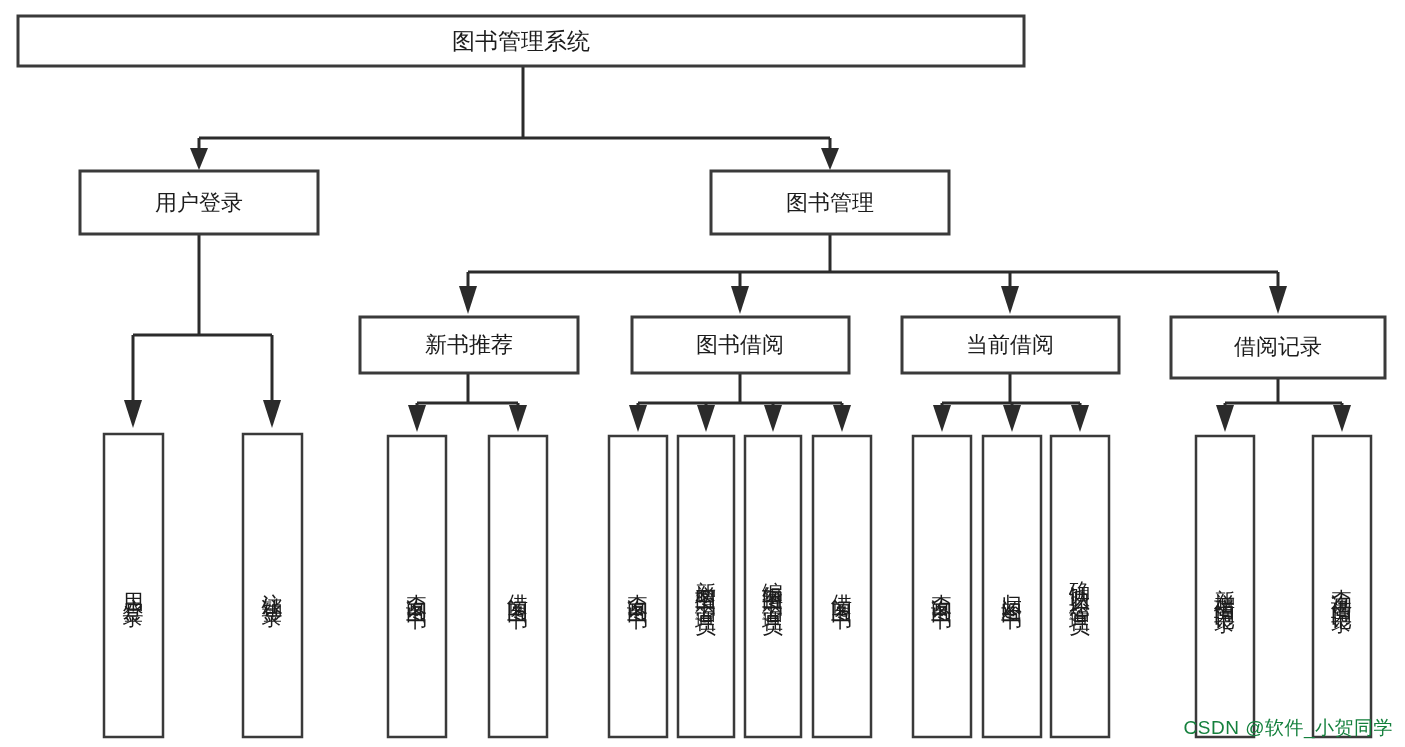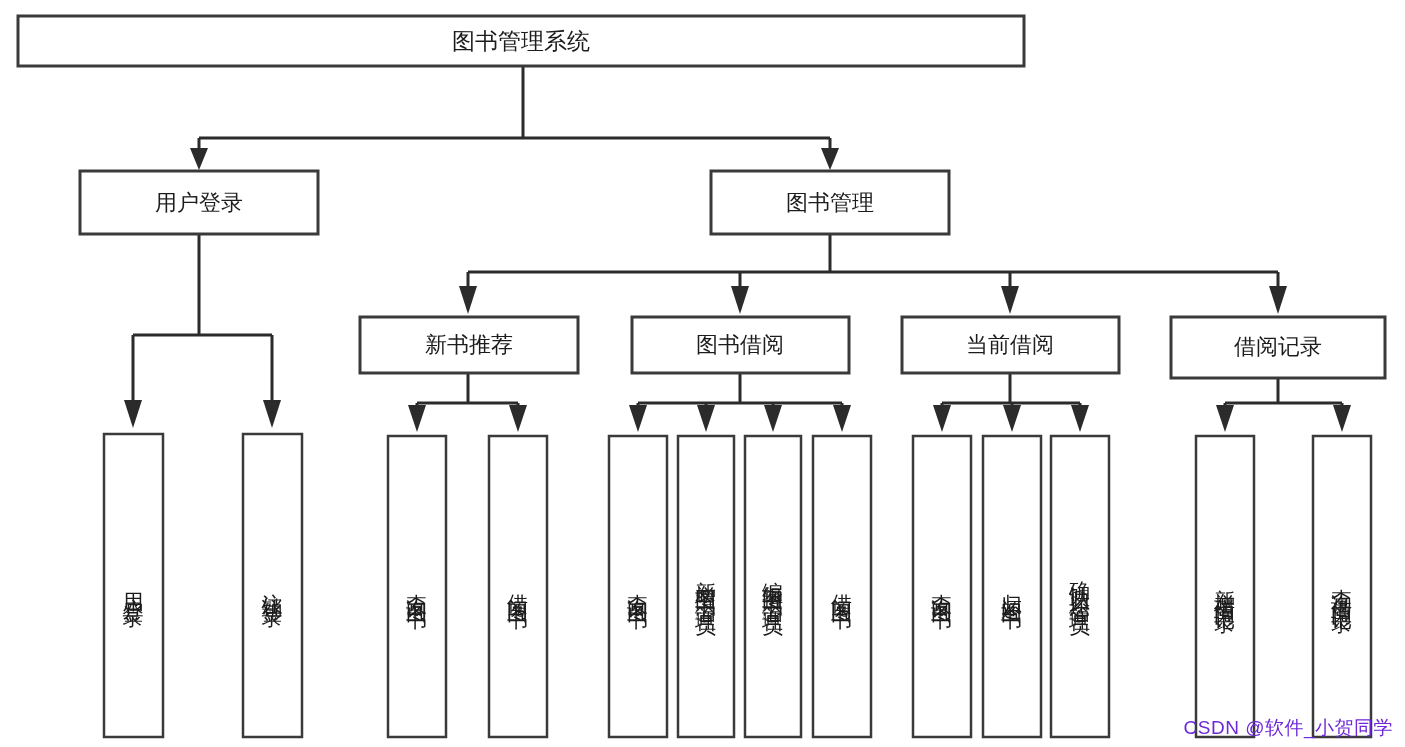--- a/index.html
+++ b/index.html
@@ -71,21 +71,21 @@
     letter-spacing: 5px;
     color: #1c1c1c;
     white-space: nowrap;
   }
   .watermark {
     position: absolute;
     right: 12px;
     bottom: 6px;
     font-family: "Liberation Sans", "DejaVu Sans", sans-serif;
     font-size: 19px;
-    color: #6d28d9;
+    color: #15803d;
     letter-spacing: 0.5px;
     user-select: none;
     white-space: nowrap;
   }
 </style>
 </head>
 <body>
 
 <div id="diagram-root">
 

